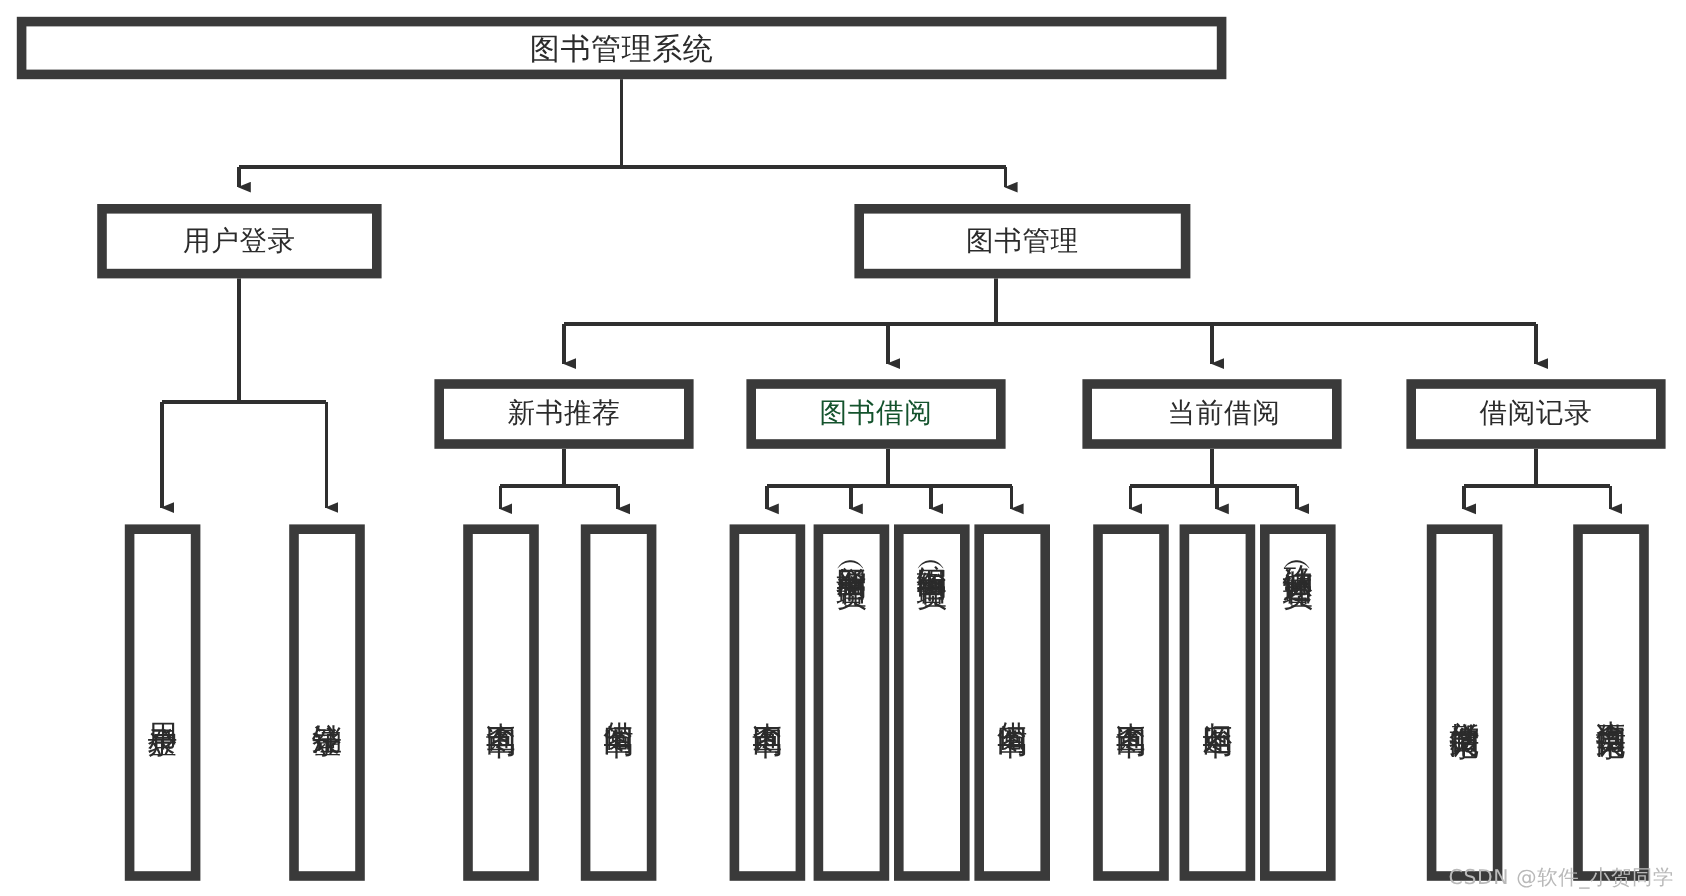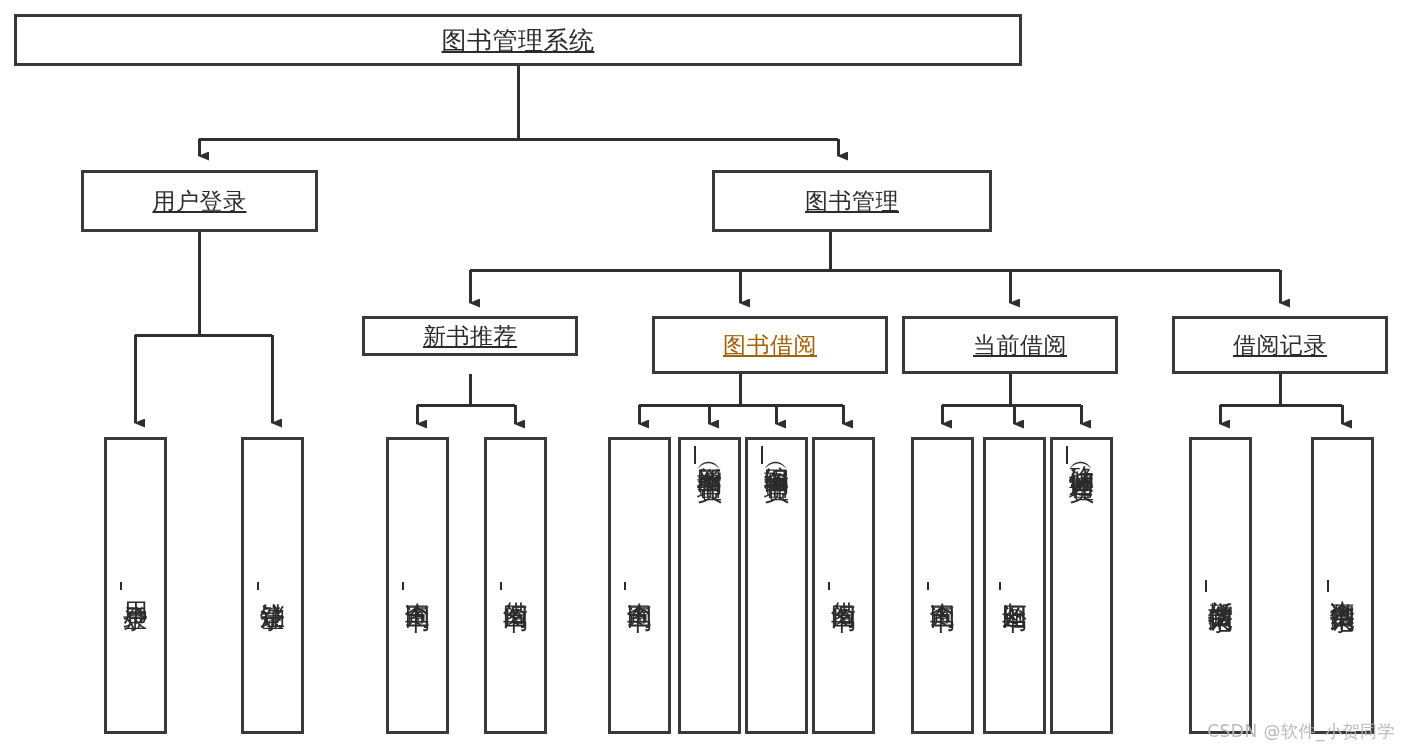--- a/index.html
+++ b/index.html
@@ -23,26 +23,25 @@
     left: 0;
     top: 0;
     width: 1405px;
     height: 747px;
     pointer-events: none;
   }
   .node {
     position: absolute;
     box-sizing: border-box;
     background: #ffffff;
-    border: 3px solid #b91c1c;
+    border: 8px solid #b91c1c;
     display: flex;
     align-items: center;
     justify-content: center;
     color: #2b2b2b;
-    text-decoration: underline;
   }
   .node-label {
     display: block;
     text-align: center;
     line-height: 1.0;
     letter-spacing: 0.5px;
   }
   
   .level-root .node-label {
     font-size: 25px;
@@ -138,24 +137,24 @@
     <span class="node-label">图书管理系统</span>
   </div>
 
   <div class="node level-mid" style="left: 81px; top: 170px; width: 237px; height: 62px; border-color: rgb(58, 58, 58); background: rgb(255, 255, 255); color: rgb(43, 43, 43);">
     <span class="node-label">用户登录</span>
   </div>
   <div class="node level-mid" style="left: 712px; top: 170px; width: 280px; height: 62px; border-color: rgb(58, 58, 58); background: rgb(255, 255, 255); color: rgb(43, 43, 43);">
     <span class="node-label">图书管理</span>
   </div>
 
-  <div class="node level-mid" style="left: 362px; top: 316px; width: 216px; height: 40px; border-color: rgb(58, 58, 58); background: rgb(255, 255, 255); color: rgb(43, 43, 43);">
+  <div class="node level-mid" style="left: 362px; top: 316px; width: 216px; height: 58px; border-color: rgb(58, 58, 58); background: rgb(255, 255, 255); color: rgb(43, 43, 43);">
     <span class="node-label">新书推荐</span>
   </div>
-  <div class="node level-mid" style="left: 652px; top: 316px; width: 236px; height: 58px; border-color: rgb(58, 58, 58); background: rgb(255, 255, 255); color: #a16207;">
+  <div class="node level-mid" style="left: 622px; top: 316px; width: 216px; height: 58px; border-color: rgb(58, 58, 58); background: rgb(255, 255, 255); color: #14532d;">
     <span class="node-label">图书借阅</span>
   </div>
   <div class="node level-mid" style="left: 902px; top: 316px; width: 216px; height: 58px; border-color: rgb(58, 58, 58); background: rgb(255, 255, 255); color: rgb(43, 43, 43); padding-left: 20px;">
     <span class="node-label">当前借阅</span>
   </div>
   <div class="node level-mid" style="left: 1172px; top: 316px; width: 216px; height: 58px; border-color: rgb(58, 58, 58); background: rgb(255, 255, 255); color: rgb(43, 43, 43);">
     <span class="node-label">借阅记录</span>
   </div>
 
   <div class="node leaf centered" style="left: 104px; top: 437px; width: 63px; height: 297px; border-color: rgb(58, 58, 58); background: rgb(255, 255, 255); color: rgb(43, 43, 43);">

